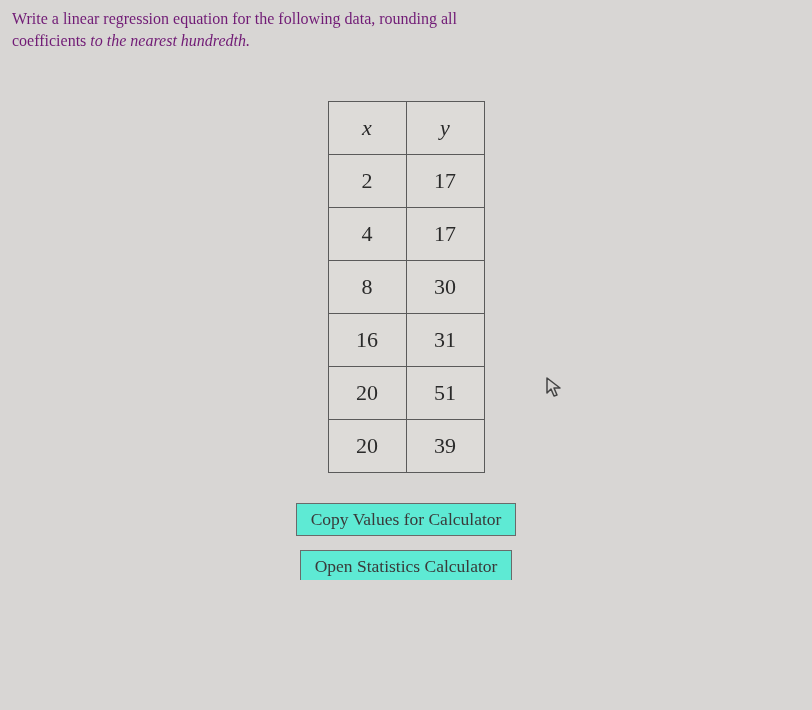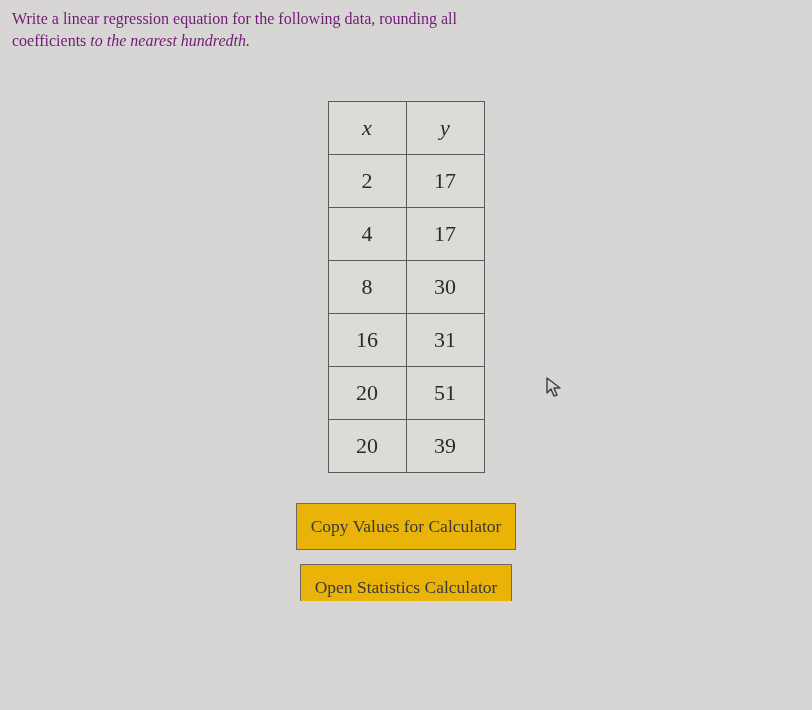--- a/index.html
+++ b/index.html
@@ -51,22 +51,22 @@
       font-family: 'Times New Roman', serif;
     }
     .buttons {
       display: flex;
       flex-direction: column;
       align-items: center;
       gap: 14px;
     }
     .btn {
       border: 1.5px solid #6a6a6a;
-      background: #eab308;
-      padding: 12px 14px;
+      background: #5eead4;
+      padding: 5px 14px;
       font-family: Georgia, serif;
       font-size: 17.5px;
       color: #3a3a3a;
       cursor: pointer;
     }
     .btn.cut {
       border-bottom: none;
       padding-bottom: 3px;
     }
     .cursor {

